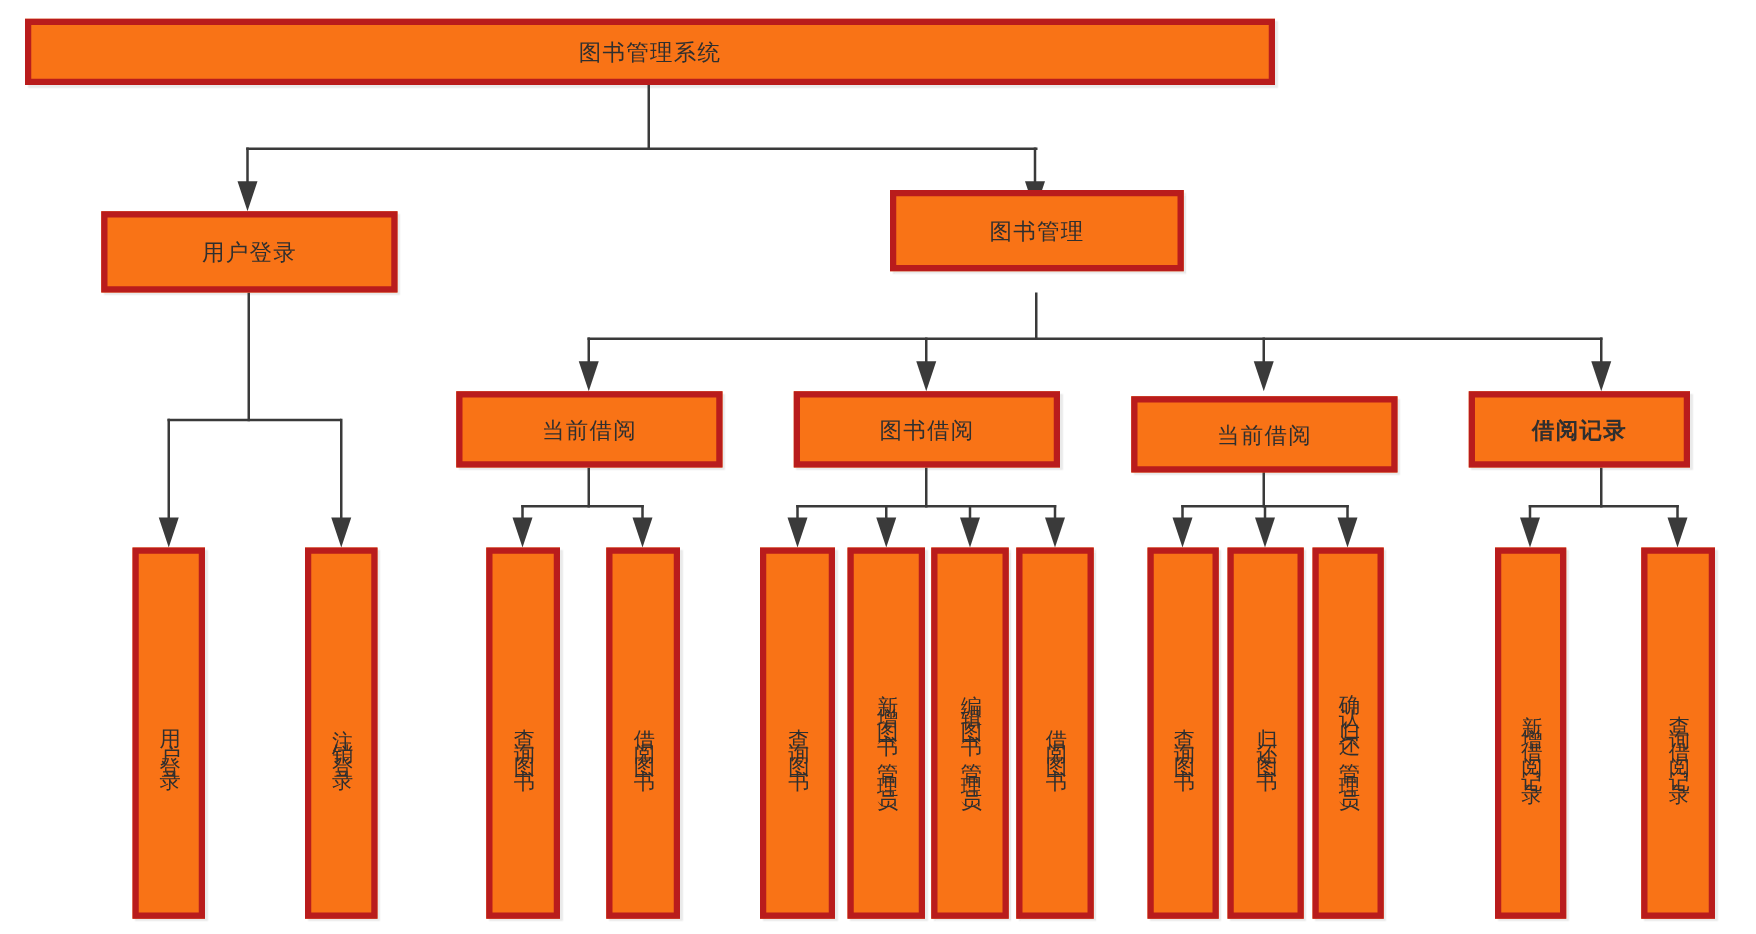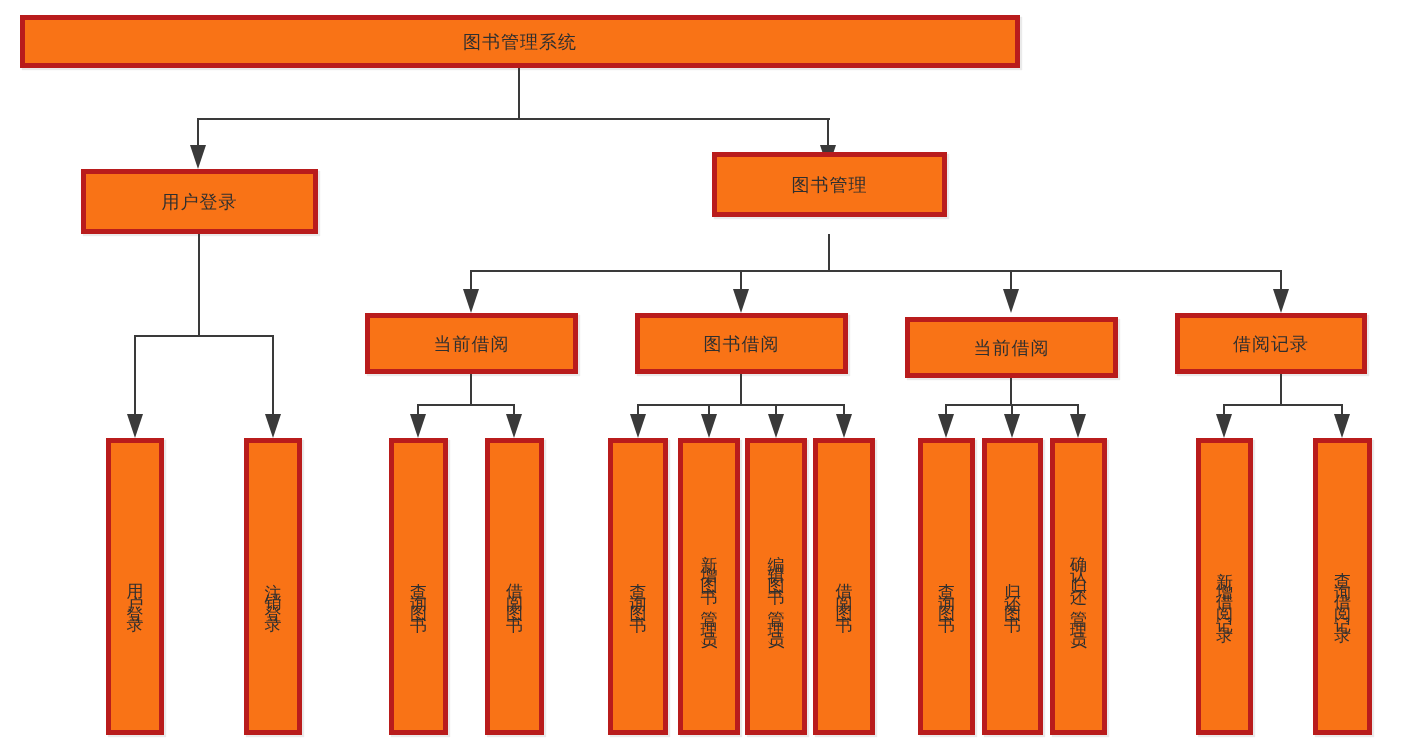--- a/index.html
+++ b/index.html
@@ -64,21 +64,21 @@
   <div class="vline" style="left:740px;top:270px;height:24px;"></div>
   <div class="arrow" style="left:733px;top:289px;"></div>
   <div class="vline" style="left:1010px;top:270px;height:24px;"></div>
   <div class="arrow" style="left:1003px;top:289px;"></div>
   <div class="vline" style="left:1280px;top:270px;height:24px;"></div>
   <div class="arrow" style="left:1273px;top:289px;"></div>
 
   <div class="box h" style="left:365px;top:313px;width:213px;height:61px;">当前借阅</div>
   <div class="box h" style="left:635px;top:313px;width:213px;height:61px;">图书借阅</div>
   <div class="box h" style="left:905px;top:317px;width:213px;height:61px;font-family:Liberation Serif, serif;">当前借阅</div>
-  <div class="box h" style="left:1175px;top:313px;width:192px;height:61px;">借阅记录</div>
+  <div class="box h" style="left:1175px;top:313px;width:177px;height:61px;font-weight:bold;">借阅记录</div>
 
   <div class="vline" style="left:470px;top:374px;height:32px;"></div>
   <div class="hline" style="left:417px;top:404px;width:98px;"></div>
   <div class="vline" style="left:417px;top:404px;height:14px;"></div>
   <div class="arrow" style="left:410px;top:414px;"></div>
   <div class="vline" style="left:513px;top:404px;height:14px;"></div>
   <div class="arrow" style="left:506px;top:414px;"></div>
 
   <div class="vline" style="left:740px;top:374px;height:32px;"></div>
   <div class="hline" style="left:637px;top:404px;width:208px;"></div>

